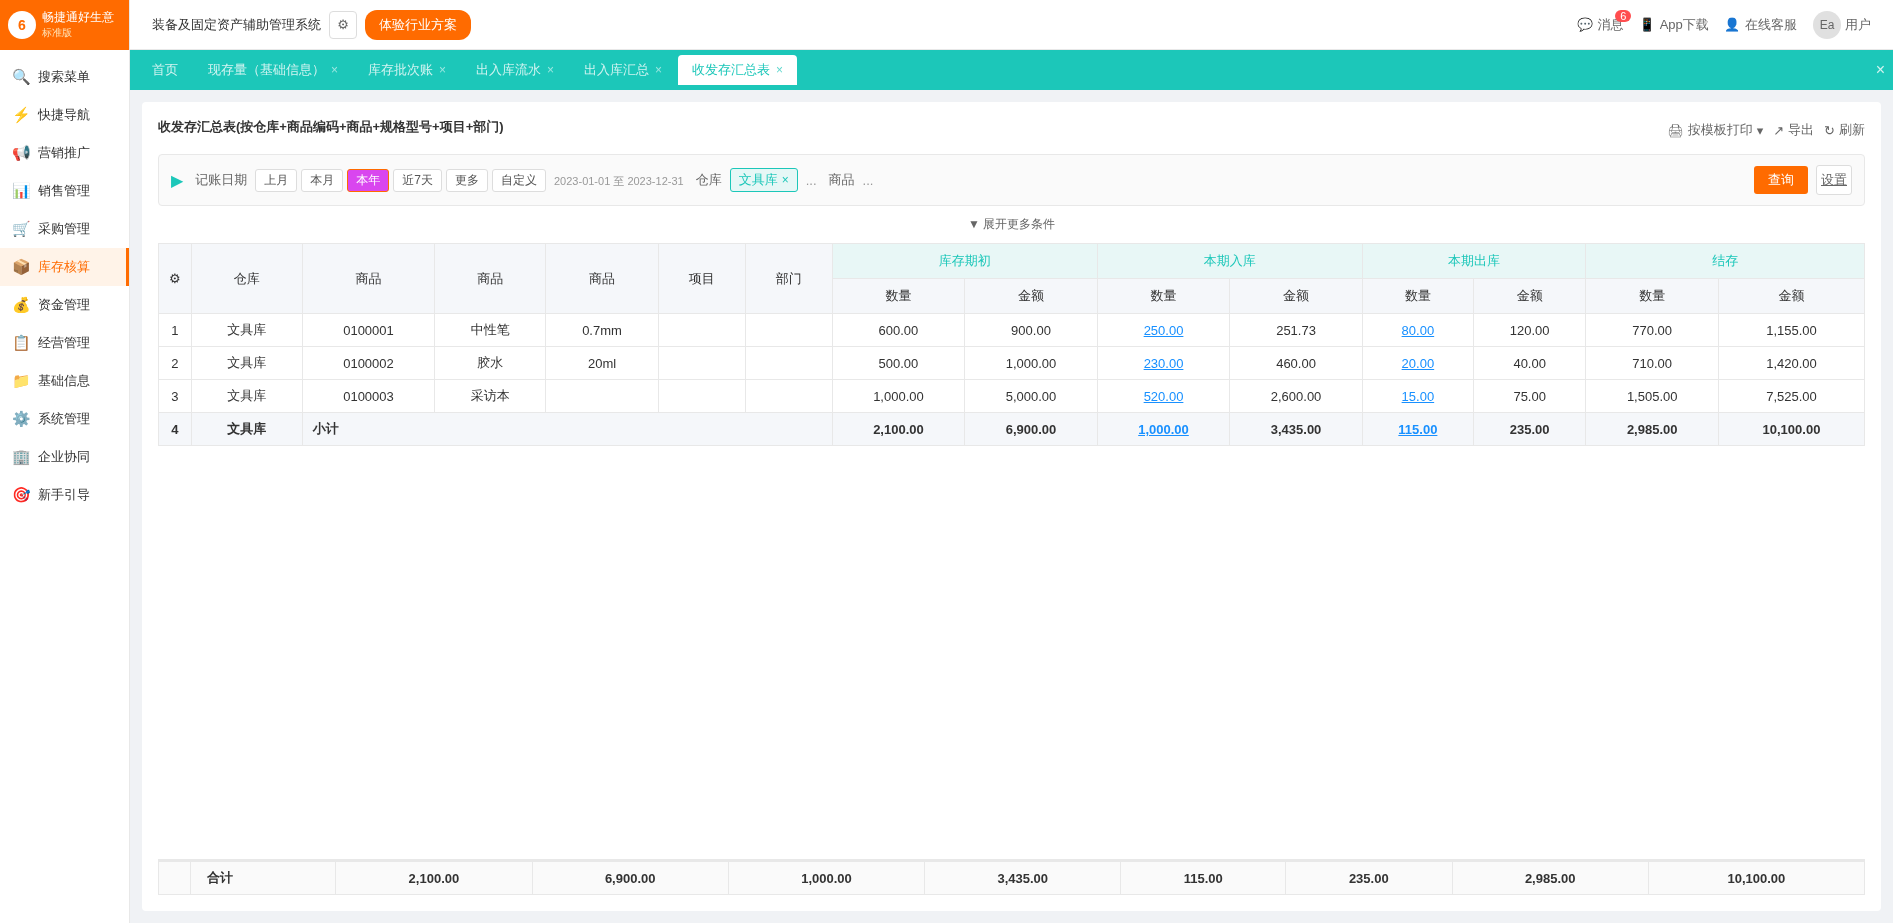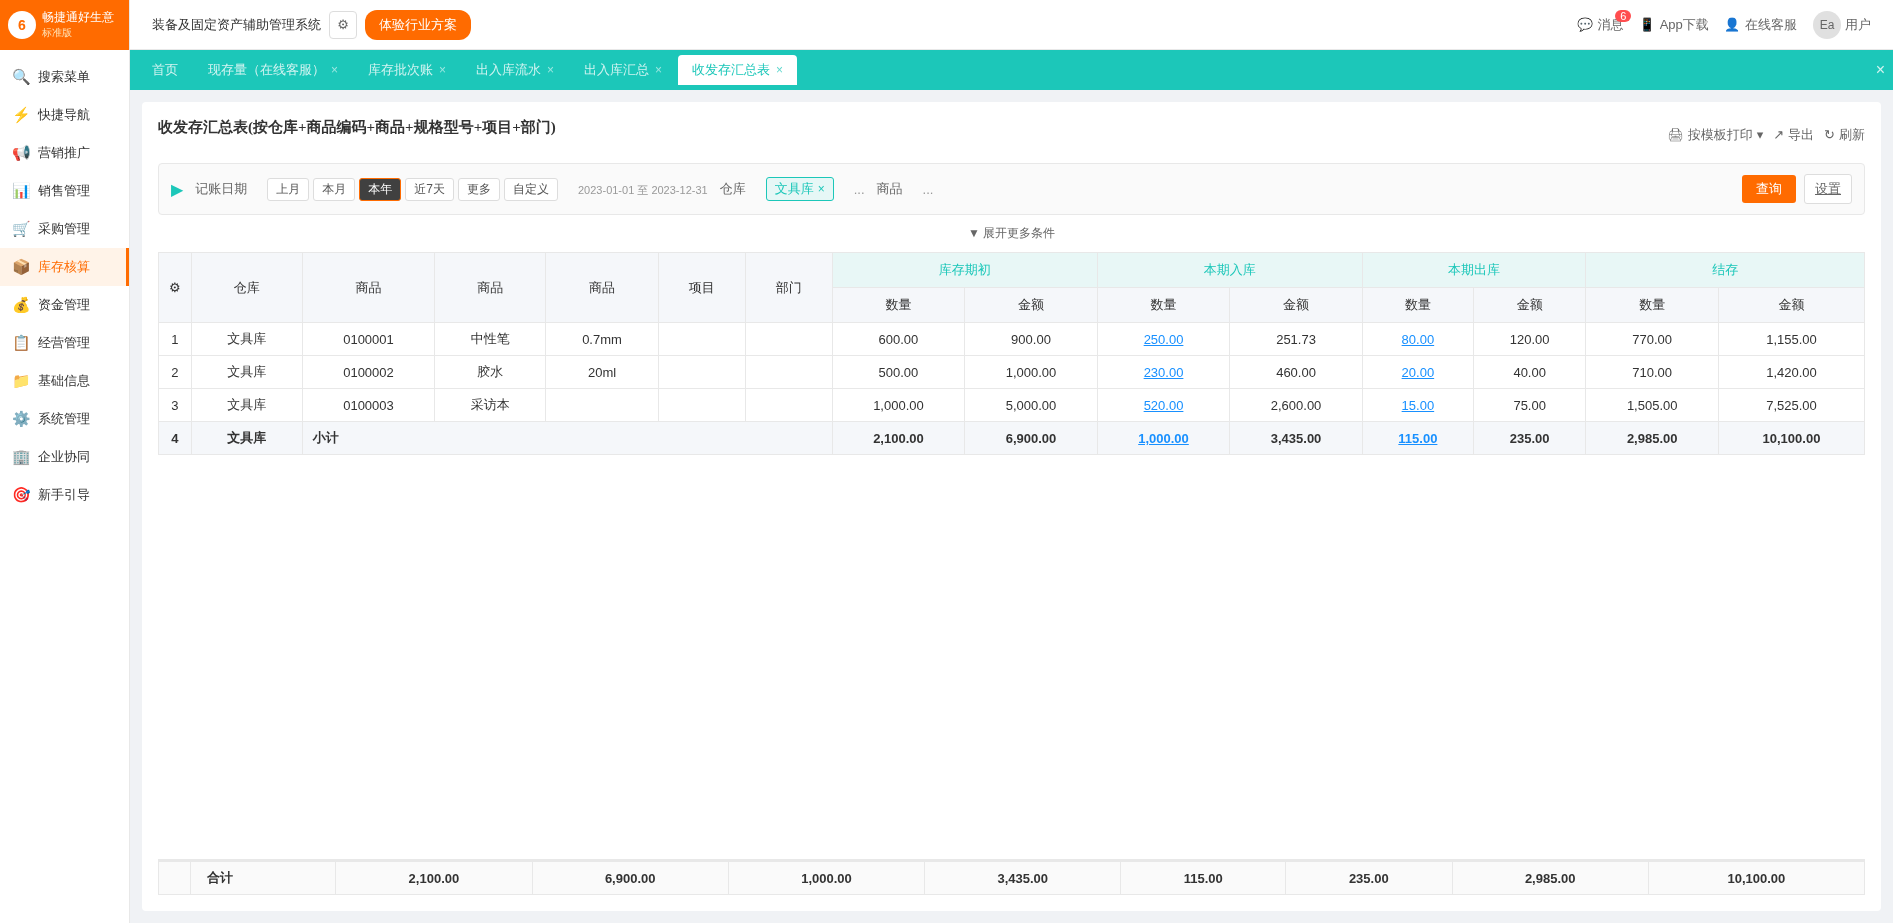--- a/index.html
+++ b/index.html
@@ -34,36 +34,36 @@
     .tab { display: flex; align-items: center; gap: 6px; padding: 6px 14px; cursor: pointer; color: rgba(255,255,255,0.8); font-size: 13px; border-radius: 4px 4px 0 0; white-space: nowrap; }
     .tab.active { background: #fff; color: #1cc7b9; font-weight: 500; }
     .tab-close { font-size: 12px; color: inherit; opacity: 0.7; cursor: pointer; }
     .tabs-close-all { margin-left: auto; color: #fff; cursor: pointer; font-size: 16px; opacity: 0.8; }
 
     
     .content { flex: 1; background: #f0f2f5; overflow-y: auto; display: flex; flex-direction: column; }
     .content-inner { margin: 12px; background: #fff; border-radius: 4px; flex: 1; display: flex; flex-direction: column; padding: 16px; }
 
     
-    .page-title { font-size: 15px; font-weight: 600; color: #333; margin-bottom: 14px; font-family: Liberation Serif, serif; }
+    .page-title { font-size: 13px; font-weight: 600; color: #333; margin-bottom: 6px; }
 
     
     .filter-bar { display: flex; align-items: center; gap: 12px; margin-bottom: 10px; padding: 10px 12px; border: 1px solid #e8e8e8; border-radius: 4px; background: #fafafa; flex-wrap: wrap; }
     .filter-arrow { color: #1cc7b9; font-size: 16px; cursor: pointer; }
-    .filter-section { display: flex; align-items: center; gap: 20px; }
+    .filter-section { display: flex; align-items: center; gap: 8px; }
     .filter-label { color: #666; font-size: 13px; white-space: nowrap; }
     .date-btns { display: flex; gap: 4px; align-items: center; }
     .date-btn { padding: 2px 8px; border: 1px solid #ddd; border-radius: 3px; cursor: pointer; color: #555; font-size: 12px; background: #fff; }
-    .date-btn.active { background: #404040; color: #fff; border-color: #ff6b00; }
+    .date-btn.active { background: #d946ef; color: #fff; border-color: #ff6b00; }
     .date-range { color: #999; font-size: 11px; margin-top: 2px; }
     .warehouse-tag { display: flex; align-items: center; gap: 4px; background: #e6f7f6; border: 1px solid #1cc7b9; border-radius: 3px; padding: 2px 8px; color: #1cc7b9; font-size: 13px; }
     .warehouse-tag-close { cursor: pointer; font-size: 12px; }
     .filter-more { color: #999; cursor: pointer; }
     .query-btn { background: #ff6b00; color: #fff; border: none; padding: 5px 14px; border-radius: 3px; cursor: pointer; font-size: 13px; }
-    .settings-small-btn { background: #fff; color: #666; border: 1px solid #ddd; padding: 5px 10px; border-radius: 3px; cursor: pointer; font-size: 13px; text-decoration: underline; }
+    .settings-small-btn { background: #fff; color: #666; border: 1px solid #ddd; padding: 5px 4px; border-radius: 3px; cursor: pointer; font-size: 13px; text-decoration: underline; }
 
     
     .expand-row { text-align: center; margin-bottom: 10px; }
     .expand-btn { color: #666; font-size: 12px; cursor: pointer; border: none; background: none; }
     .toolbar-btn { display: flex; align-items: center; gap: 4px; color: #666; font-size: 13px; cursor: pointer; border: none; background: none; }
 
     
     .data-table { width: 100%; border-collapse: collapse; font-size: 13px; }
     .data-table th { background: #f5f7fa; border: 1px solid #e8e8e8; padding: 8px 10px; text-align: center; color: #333; font-weight: 500; white-space: nowrap; }
     .data-table td { border: 1px solid #e8e8e8; padding: 7px 10px; text-align: center; color: #333; white-space: nowrap; }
@@ -165,21 +165,21 @@
         <span>用户</span>
       </div>
     </div>
   </div>
 
   <div class="tabs-bar">
     <div class="tab">
       <span>首页</span>
     </div>
     <div class="tab">
-      <span>现存量（在线客服）</span>
+      <span>现存量（基础信息）</span>
       <span class="tab-close">×</span>
     </div>
     <div class="tab">
       <span>库存批次账</span>
       <span class="tab-close">×</span>
     </div>
     <div class="tab">
       <span>出入库流水</span>
       <span class="tab-close">×</span>
     </div>

